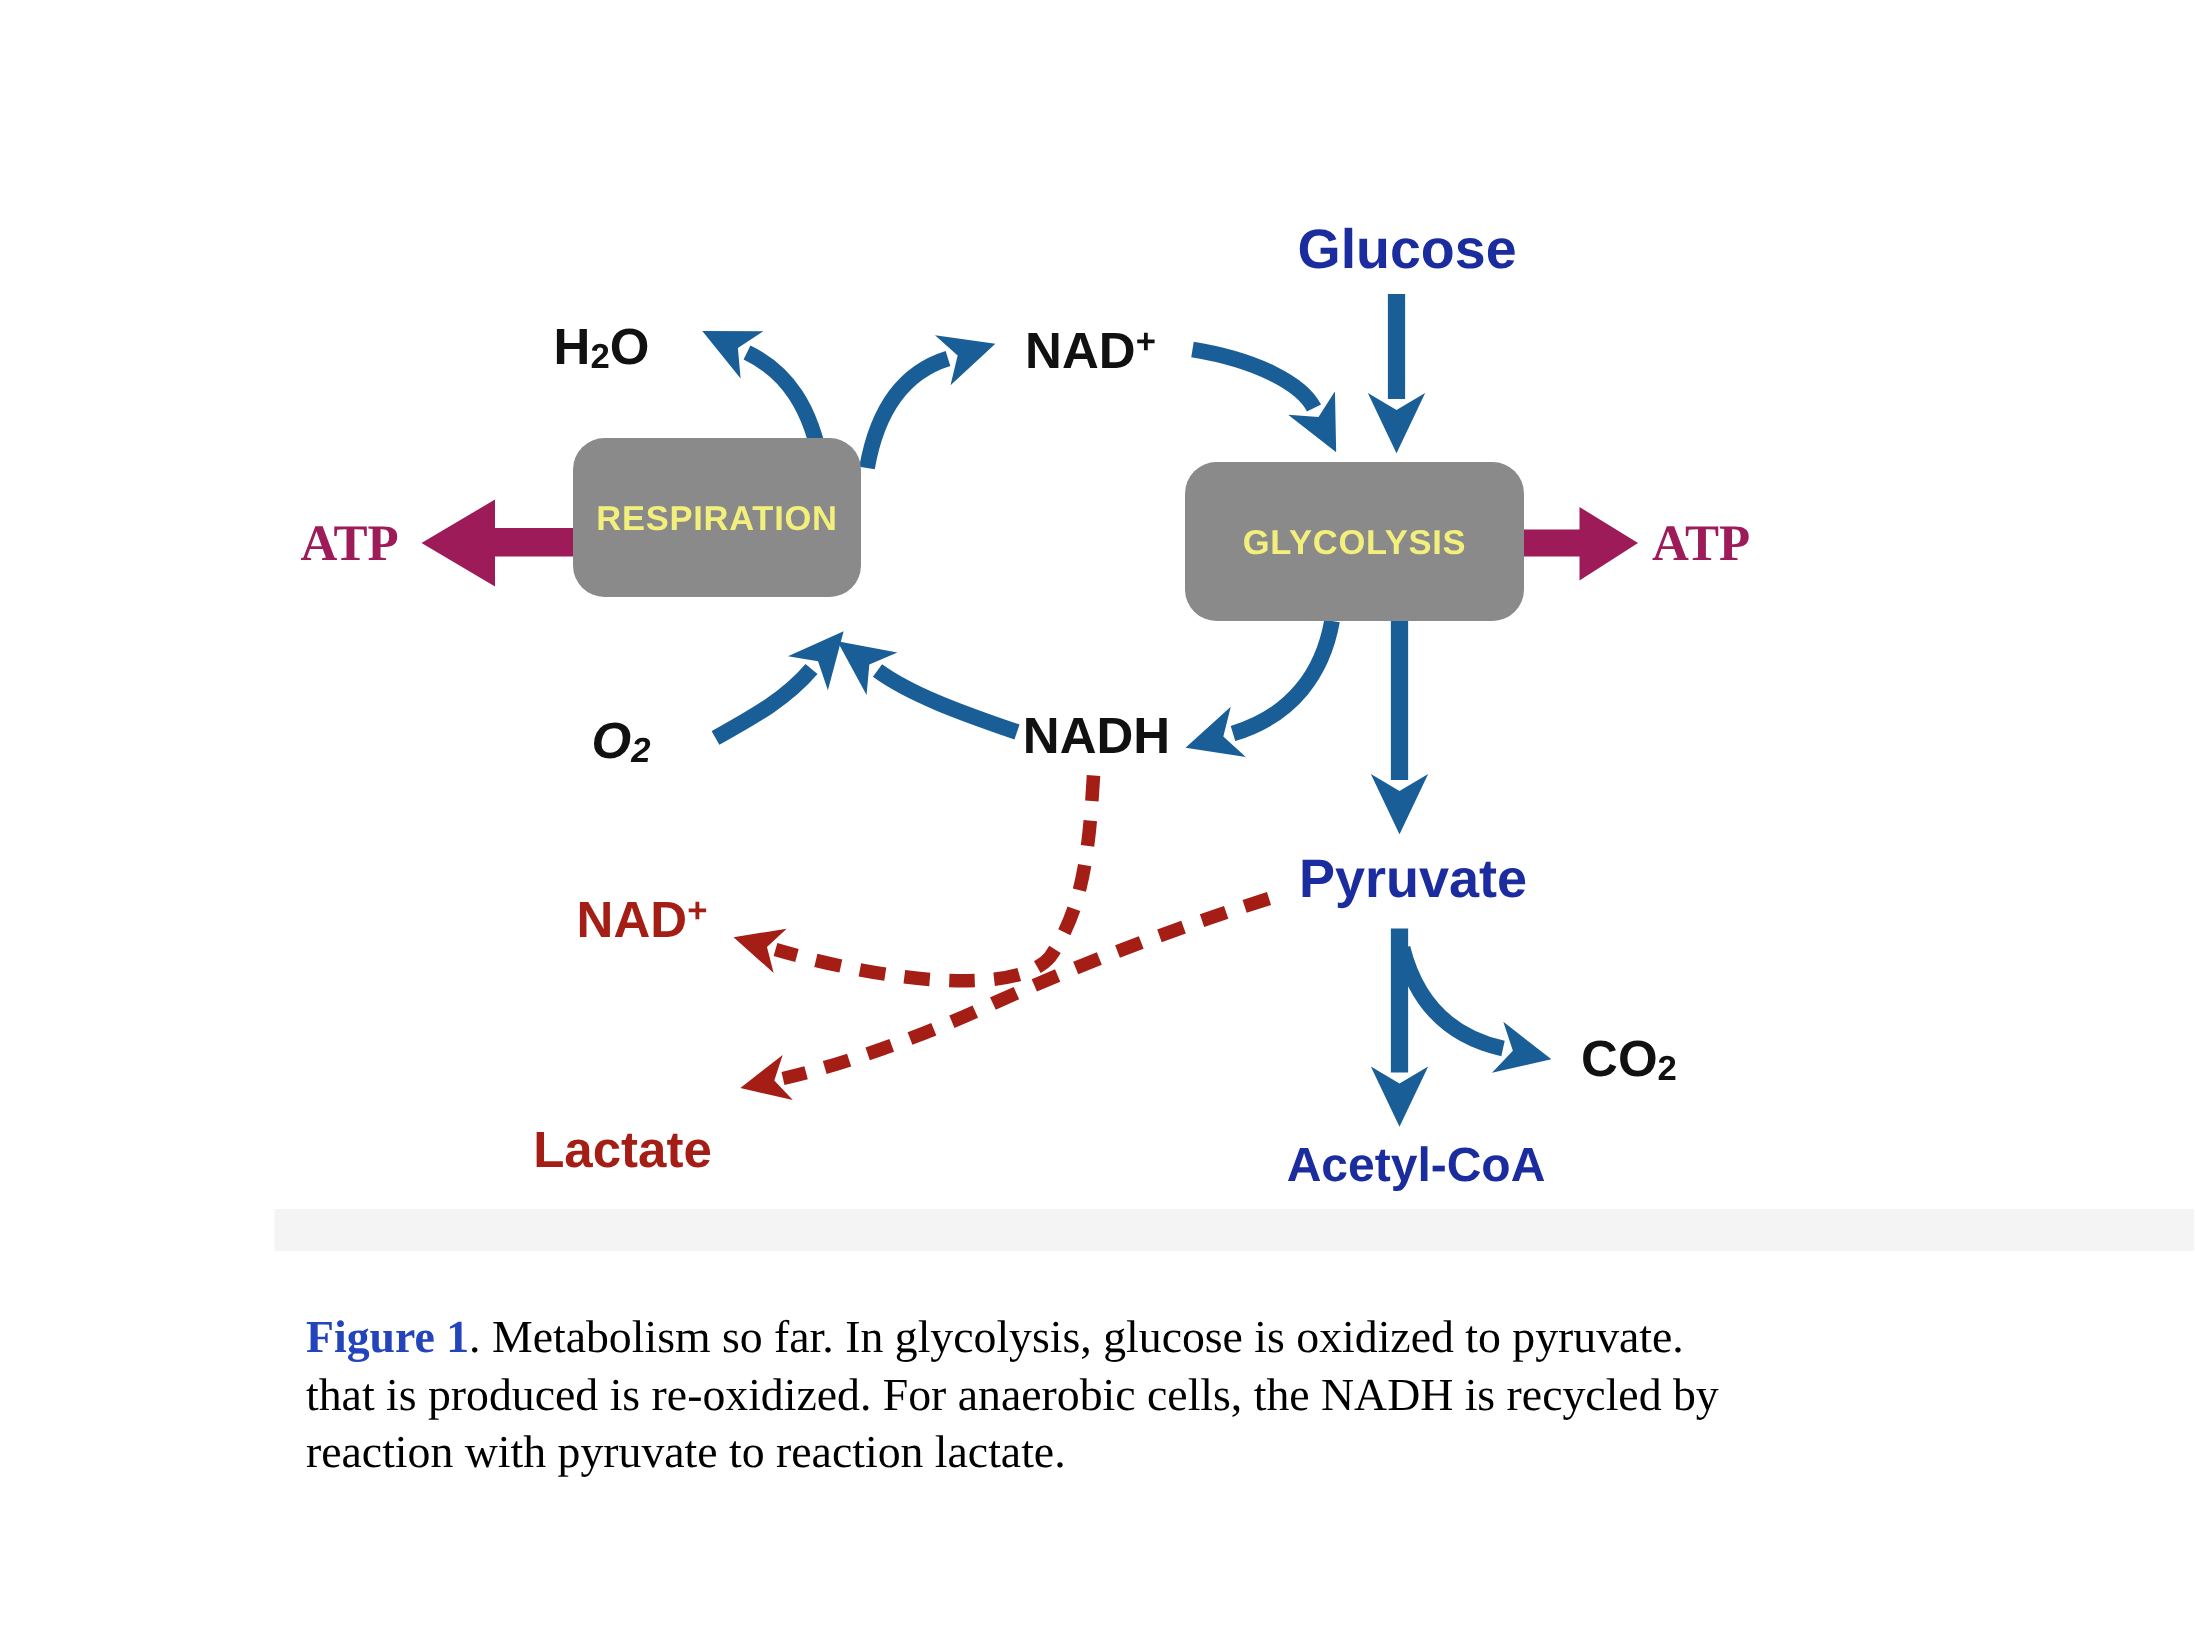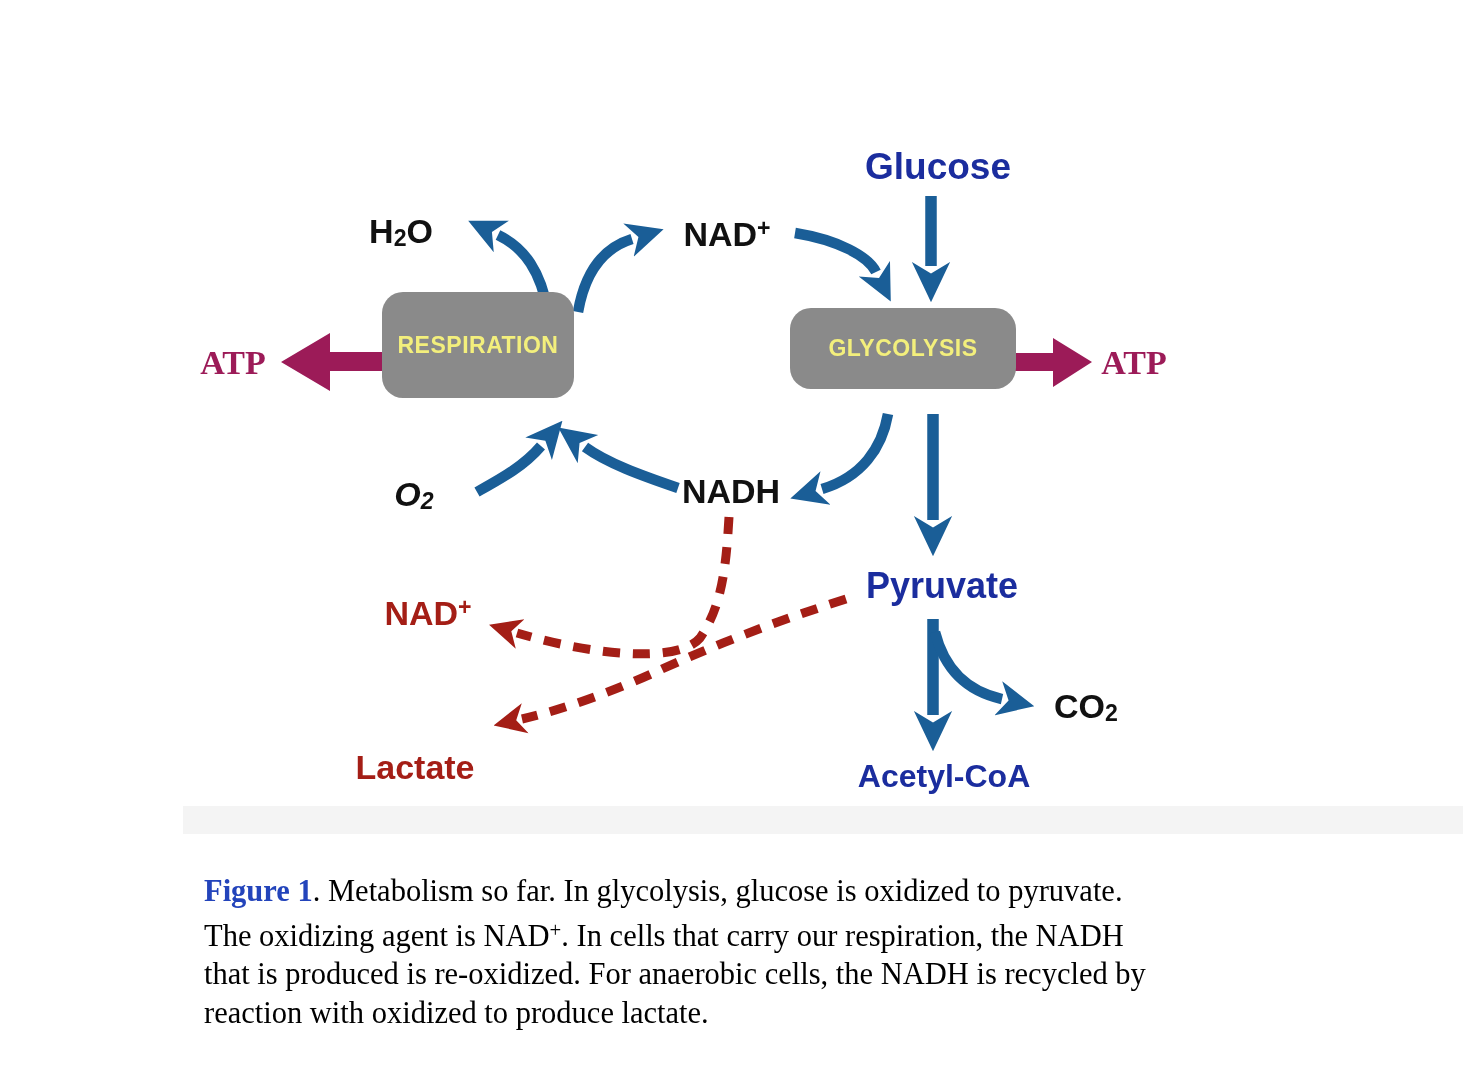--- a/index.html
+++ b/index.html
@@ -76,21 +76,21 @@
     <path class="red-dash" marker-end="url(#ar)" d="M 729 517 C 726 568 722 606 700 638 C 678 664 592 655 517 633"></path>
     <path class="red-dash" marker-end="url(#ar)" d="M 846 599 C 780 620 722 642 662 669 C 617 690 562 710 522 719"></path>
 
     <polygon class="maroon-shape" points="383,352 330,352 330,333 281,362 330,391 330,371 383,371"></polygon>
     <polygon class="maroon-shape" points="1014,353 1053,353 1053,338 1092,362 1053,387 1053,371 1014,371"></polygon>
   </svg>
 
   <div class="box" style="left:382px; top:292px; width:192px; height:106px;">
     <span>RESPIRATION</span>
   </div>
-  <div class="box" style="left:790px; top:308px; width:226px; height:81px;">
+  <div class="box" style="left:790px; top:308px; width:226px; height:106px;">
     <span>GLYCOLYSIS</span>
   </div>
 
   <div class="lbl blue" style="left:938px; top:166px; font-size:37px;">Glucose</div>
 
   <div class="lbl" style="left:401px; top:232px;"><span>H</span><span class="sub">2</span><span>O</span></div>
 
   <div class="lbl" style="left:727px; top:234px;"><span>NAD</span><span class="sup">+</span></div>
 
   <div class="lbl maroon" style="left:233px; top:363px;">ATP</div>
@@ -105,18 +105,17 @@
   <div class="lbl red" style="left:428px; top:613px;"><span>NAD</span><span class="sup">+</span></div>
 
   <div class="lbl red" style="left:415px; top:722px;margin-top:45px;">Lactate</div>
 
   <div class="lbl" style="left:1086px; top:707px;"><span>CO</span><span class="sub">2</span></div>
 
   <div class="lbl blue" style="left:944px; top:776px; font-size:32px;">Acetyl-CoA</div>
 
   <div class="caption">
     <div><span class="fig">Figure 1</span><span class="bold">. Metabolism so far</span><span>. In glycolysis, glucose is oxidized to pyruvate.</span></div>
-    <div><span>The oxidizing agent is NAD</span><span class="csup">+</span><span>. In cells that carry our respiration, the NADH</span></div>
     <div>that is produced is re-oxidized. For anaerobic cells, the NADH is recycled by</div>
-    <div>reaction with oxidized to produce lactate.</div>
+    <div>reaction with pyruvate to reaction lactate.</div>
   </div>
 
 </div>
 
 </body></html>

